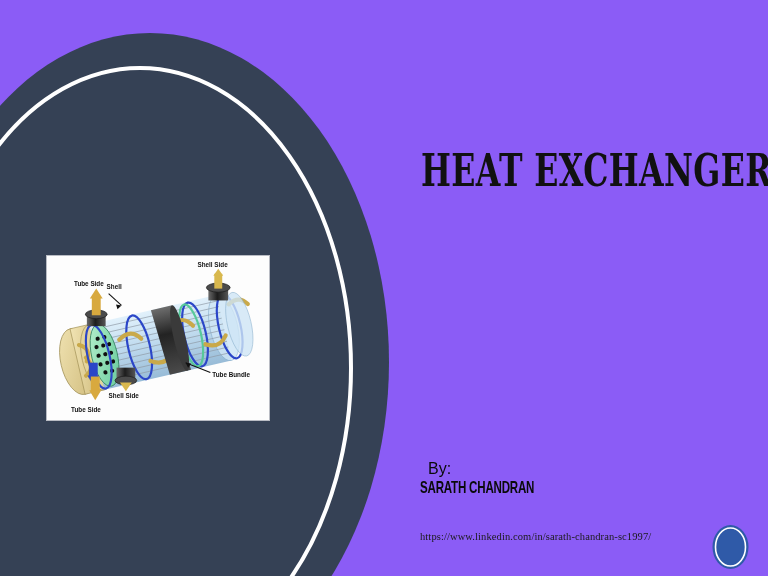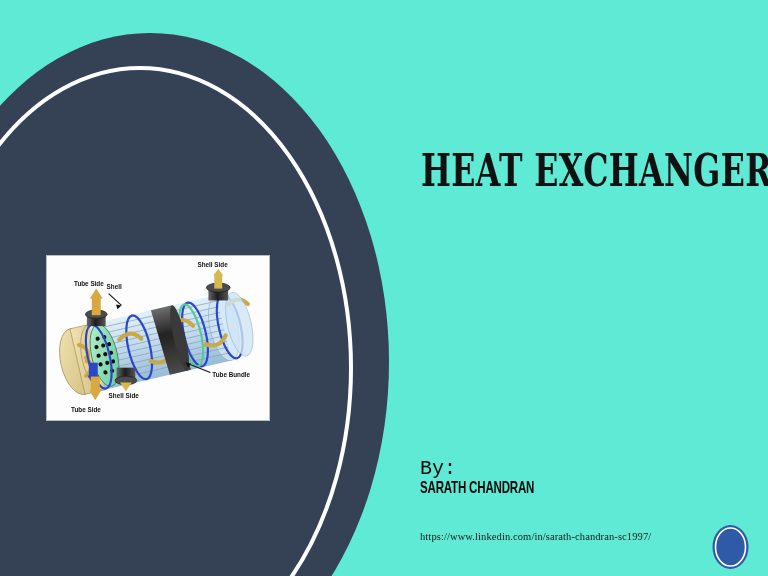--- a/index.html
+++ b/index.html
@@ -4,21 +4,21 @@
 <style>
   html, body {
     margin: 0;
     padding: 0;
     background: #ffffff;
   }
   #slide {
     position: relative;
     width: 768px;
     height: 576px;
-    background: #5eead4;
+    background: #8b5cf6;
     overflow: hidden;
     font-family: "Liberation Sans", sans-serif;
   }
 
   
   .deco-layer {
     position: absolute;
     left: 0; top: 0;
     width: 768px; height: 576px;
     pointer-events: none;
@@ -56,25 +56,26 @@
   }
 
   
   #byline {
     position: absolute;
     left: 420px;
     top: 459px;
     color: #0a0a0a;
   }
   #byline-label {
-    font-family: Liberation Mono, monospace;
-    font-size: 20px;
+    font-family: Liberation Sans, sans-serif;
+    font-size: 16px;
     font-weight: 400;
     line-height: 19px;
     display: block;
+    margin-left: 8px;
   }
   #byline-name {
     font-family: "Liberation Sans", sans-serif;
     font-size: 17px;
     font-weight: 700;
     line-height: 19px;
     display: block;
     transform: scaleX(0.68);
     transform-origin: left top;
     letter-spacing: -0.3px;

